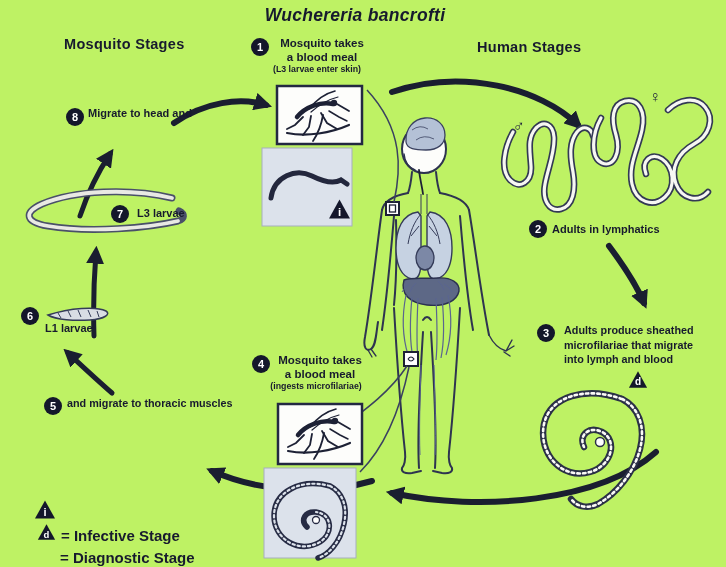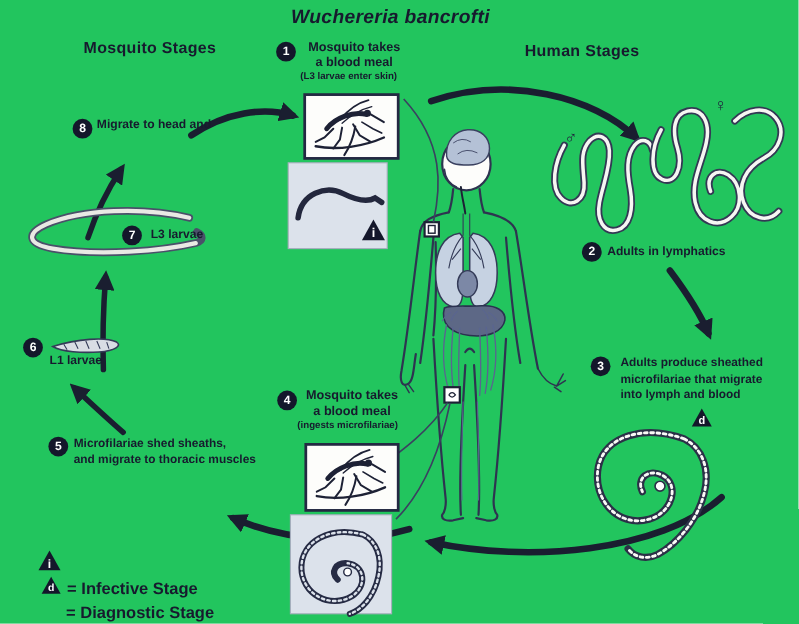--- a/index.html
+++ b/index.html
@@ -1,18 +1,18 @@
 <!DOCTYPE html>
 <html><head>
 <meta charset="utf-8">
 <style>
   html,body{margin:0;padding:0;background:#faf9f6;}
   #stage{
     position:relative;width:726px;height:567px;overflow:hidden;
-    background:#22c55e;
+    background:#bef264;
     font-family:"Liberation Sans", sans-serif;
     color:#15182b;
   }
   #art{position:absolute;left:0;top:0;z-index:1;}
   .txt{position:absolute;z-index:3;font-weight:700;color:#171a2e;}
   .title{font-size:17.5px;font-style:italic;letter-spacing:.3px;text-align:center;}
   .heading{font-size:14.5px;letter-spacing:.3px;}
   .badge{
     position:absolute;z-index:4;width:18px;height:18px;border-radius:50%;
     background:#14172b;color:#fff;font-size:11px;font-weight:700;
@@ -164,21 +164,21 @@
       <g fill="none" stroke-linecap="round">
         <path d="M 330 486 C 300 478 274 492 274 516 C 274 540 300 554 320 542 C 334 533 332 514 316 512 C 305 511 300 520 307 527 M 330 486 C 342 492 348 506 344 524 C 340 543 328 555 318 558" stroke="#262b44" stroke-width="5.5"></path>
         <path d="M 330 486 C 300 478 274 492 274 516 C 274 540 300 554 320 542 C 334 533 332 514 316 512 M 330 486 C 342 492 348 506 344 524 C 340 543 328 555 318 558" stroke="#dce2eb" stroke-width="2.2" stroke-dasharray="2.2 3"></path>
         <circle cx="316" cy="520" r="3.5" fill="#fff" stroke="#262b44" stroke-width="1.3"></circle>
       </g>
     </g>
   </svg>
 
   <div class="txt title" style="left:240px;top:5px;width:230px;">Wuchereria bancrofti</div>
 
-  <div class="txt heading" style="left:76px;top:36px;text-align:right;">Mosquito Stages</div>
+  <div class="txt heading" style="left:64px;top:36px;text-align:right;">Mosquito Stages</div>
   <div class="txt heading" style="left:477px;top:39px;">Human Stages</div>
 
   <span class="badge" style="left:251px;top:38px;">1</span>
   <div class="txt ctr" style="left:270px;top:37px;width:104px;font-size:11.5px;line-height:13.5px;">
     <div>Mosquito takes</div>
     <div>a blood meal</div>
   </div>
   <div class="txt ctr sub" style="left:253px;top:64px;width:128px;">(L3 larvae enter skin)</div>
 
   <span class="badge" style="left:529px;top:220px;">2</span>
@@ -197,21 +197,20 @@
 
   <span class="badge" style="left:252px;top:355px;">4</span>
   <div class="txt ctr" style="left:268px;top:354px;width:104px;font-size:11.5px;line-height:13.5px;">
     <div>Mosquito takes</div>
     <div>a blood meal</div>
   </div>
   <div class="txt ctr sub" style="left:252px;top:381px;width:128px;">(ingests microfilariae)</div>
 
   <span class="badge" style="left:44px;top:397px;">5</span>
   <div class="txt lines" style="left:67px;top:396px;width:200px;">
-    <div>Microfilariae shed sheaths,</div>
     <div>and migrate to thoracic muscles</div>
   </div>
 
   <span class="badge" style="left:21px;top:307px;">6</span>
   <div class="txt" style="left:45px;top:322px;font-size:11px;">L1 larvae</div>
 
   <span class="badge" style="left:111px;top:205px;">7</span>
   <div class="txt" style="left:137px;top:207px;font-size:11px;">L3 larvae</div>
 
   <span class="badge" style="left:66px;top:108px;">8</span>

